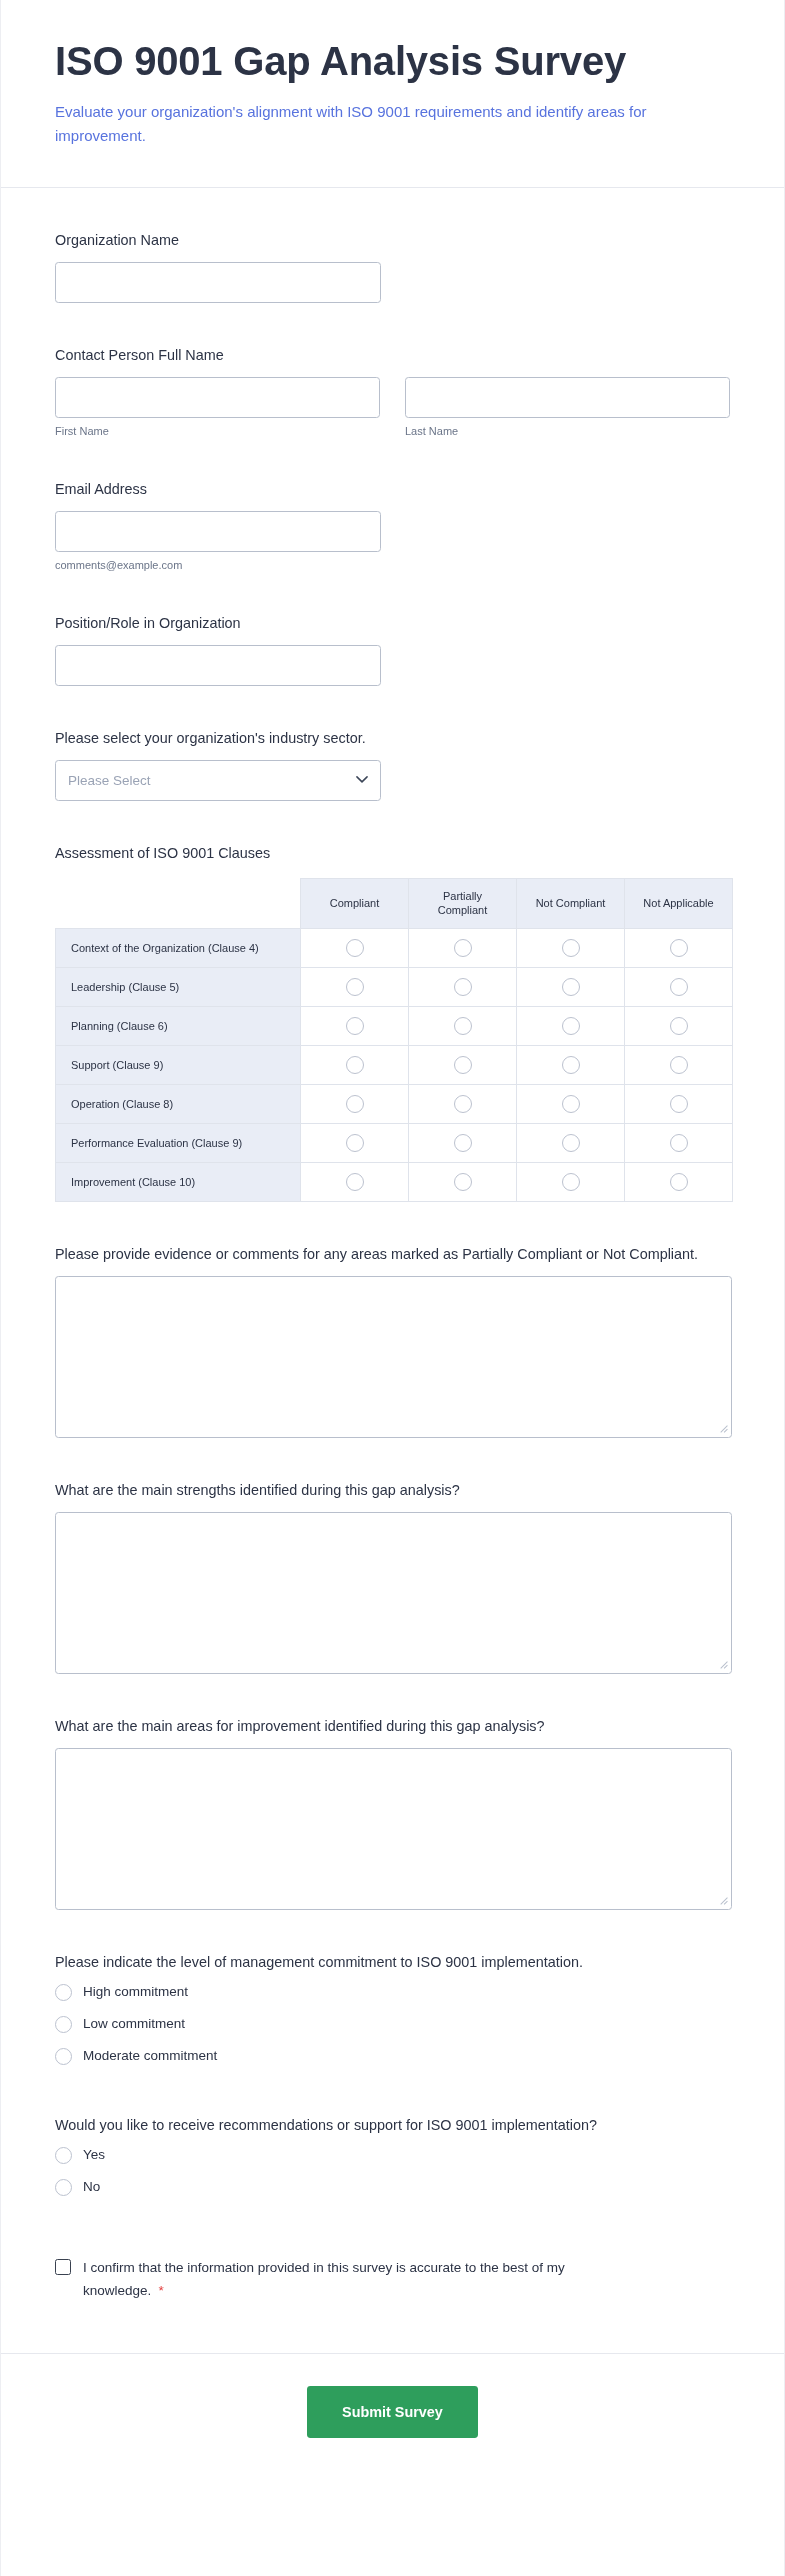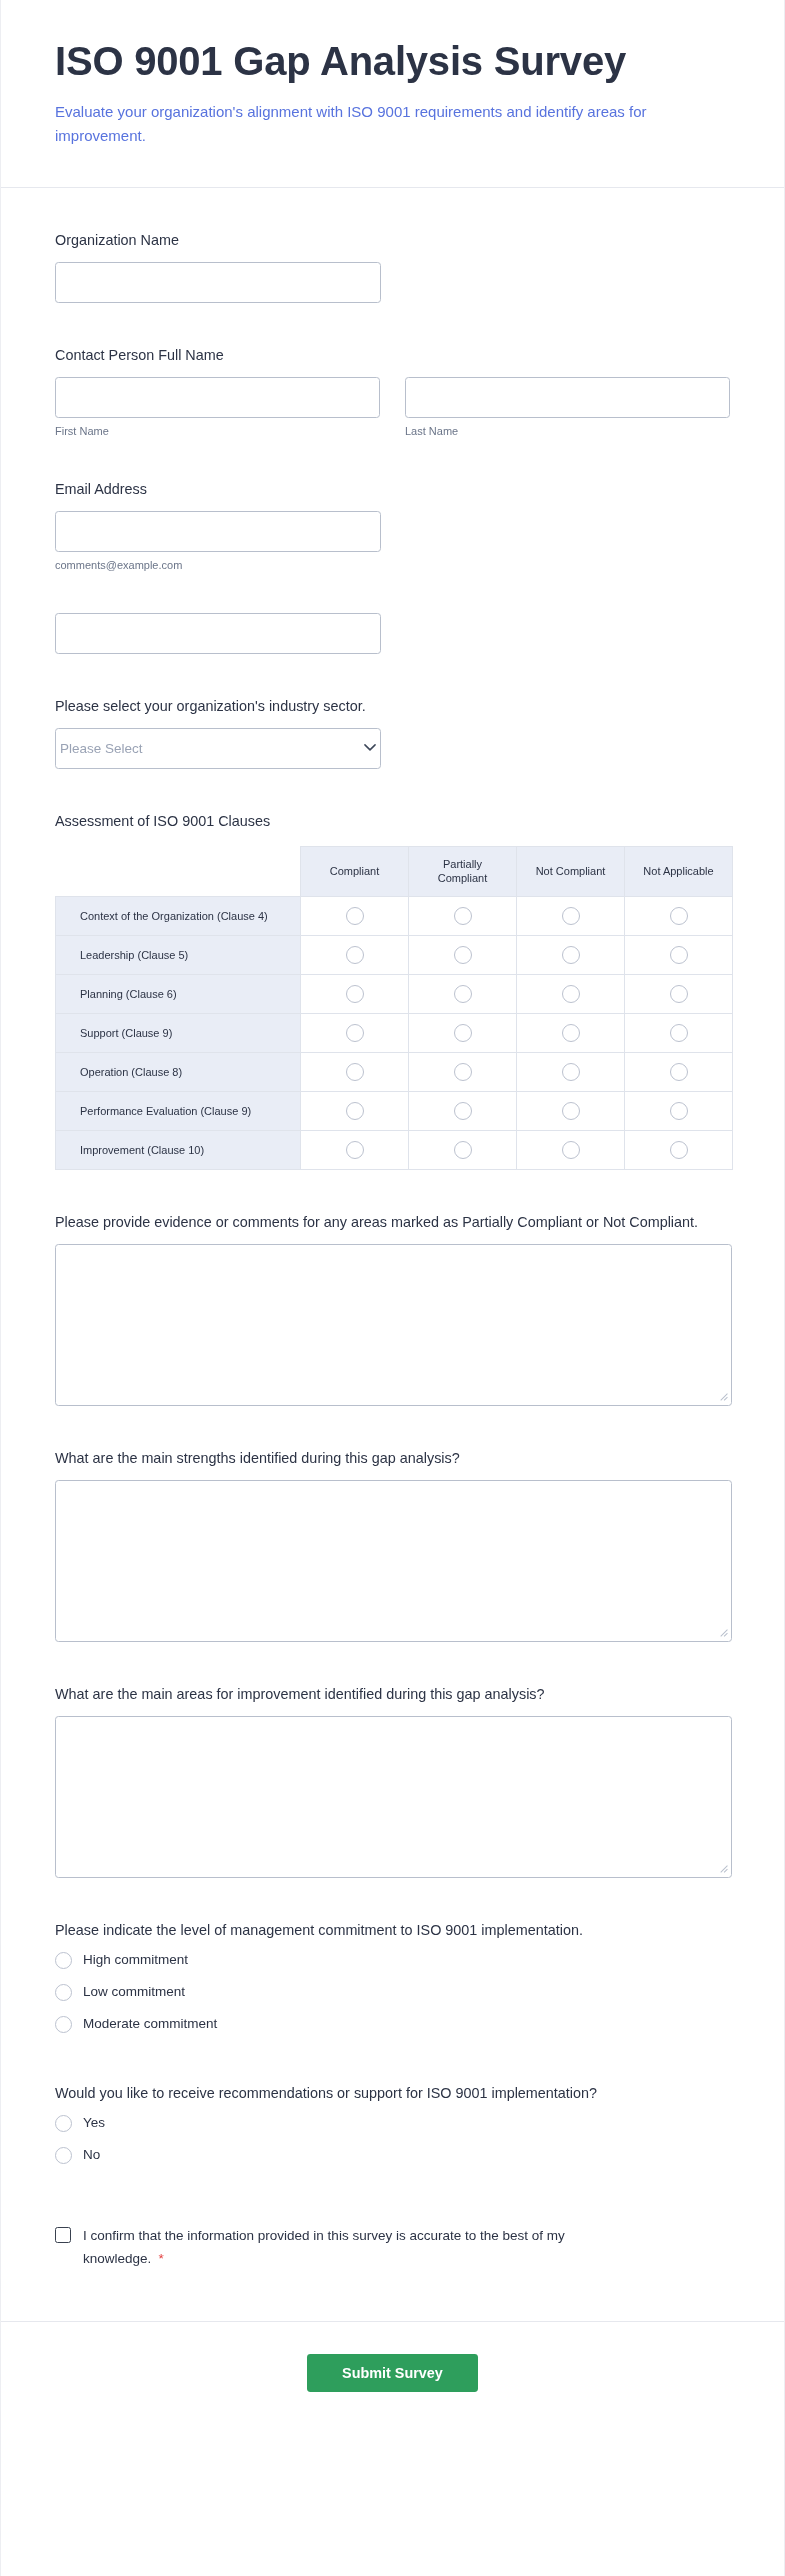--- a/index.html
+++ b/index.html
@@ -34,35 +34,35 @@
     background: #fff; font-family: inherit; outline: none; display: block;
   }
   .name-row { display: flex; gap: 25px; }
   .name-col { width: 326px; }
   .sublabel { display: block; margin-top: 6.8px; font-size: 11px; color: #6b7589; }
 
   .select {
     width: 326px; height: 41px; background: #fff;
     border: 0.8px solid #b8bfcc; border-radius: 3.4px;
     display: flex; align-items: center; justify-content: space-between;
-    padding: 0 4px; cursor: pointer;
+    padding: 0 12px; cursor: pointer;
   }
   .select .ph { font-size: 13.5px; color: #9aa3b5; }
 
   
   .matrix { border-collapse: collapse; width: 677px; margin-top: 14.4px; table-layout: fixed; }
   .matrix th, .matrix td { border: 0.8px solid #dfe3eb; }
   .matrix thead th {
     background: #e9edf6; font-size: 11px; font-weight: 400; color: #2c3345;
     padding: 10px 12px; text-align: center; line-height: 14.4px; width: 108px;
   }
   .matrix th.corner { background: transparent; border-top: 0.8px solid transparent; border-left: 0.8px solid transparent; width: 245px; }
   .matrix td.row-label {
     background: #e9edf6; font-size: 11px; color: #2c3345;
-    padding: 11px 24px; line-height: 14.4px; text-align: left;
+    padding: 11px 15px; line-height: 14.4px; text-align: left;
   }
   .matrix td.cell { text-align: center; padding: 10px 0; background: #fff; }
   .radio {
     display: inline-block; width: 18px; height: 18px;
     border-radius: 50%; border: 0.8px solid #bcc2cf; background: #fff; vertical-align: middle;
   }
 
   
   .textarea-wrap { position: relative; width: 677px; }
   .textarea {
@@ -82,21 +82,21 @@
   
   .checkbox-row { display: flex; align-items: flex-start; gap: 12px; margin-top: 52px; cursor: pointer; }
   .checkbox { width: 16px; height: 16px; flex: none; margin-top: 3.4px; border: 1.7px solid #39414f; border-radius: 2.5px; background: #fff; }
   .checkbox-label { font-size: 13.5px; line-height: 23px; color: #2c3345; max-width: 553px; }
   .required { color: #e23d3d; margin-left: 3.4px; }
 
   
   .form-footer { margin-top: 51px; border-top: 0.8px solid #e6e8ee; padding: 32px 0 47px; text-align: center; }
   .submit-btn {
     background: #2e9e5c; color: #fff; border: none; border-radius: 3.4px;
-    height: 38px; padding: 0 35px; font-size: 14.4px; font-weight: 600;
+    height: 52px; padding: 0 35px; font-size: 14.4px; font-weight: 600;
     font-family: inherit; cursor: pointer;
   }
 </style>
 </head>
 <body>
 
 <div class="page">
 
   <header class="form-header">
     <h1 class="form-title">ISO 9001 Gap Analysis Survey</h1>
@@ -124,20 +124,21 @@
       </div>
     </section>
 
     <section class="q">
       <label class="q-label">Email Address</label>
       <input type="text" class="text-input" value="" style="">
       <span class="sublabel">comments@example.com</span>
     </section>
 
     <section class="q">
+      <label class="q-label">Position/Role in Organization</label>
       <input type="text" class="text-input" value="" style="">
     </section>
 
     <section class="q">
       <label class="q-label">Please select your organization's industry sector.</label>
       <div class="select">
         <span class="ph">Please Select</span>
         <svg width="12" height="7.6" viewBox="0 0 14 9">
           <path d="M1 1l6 6 6-6" stroke="#3c4658" stroke-width="1.8" fill="none" stroke-linecap="round" stroke-linejoin="round"></path>
         </svg>

